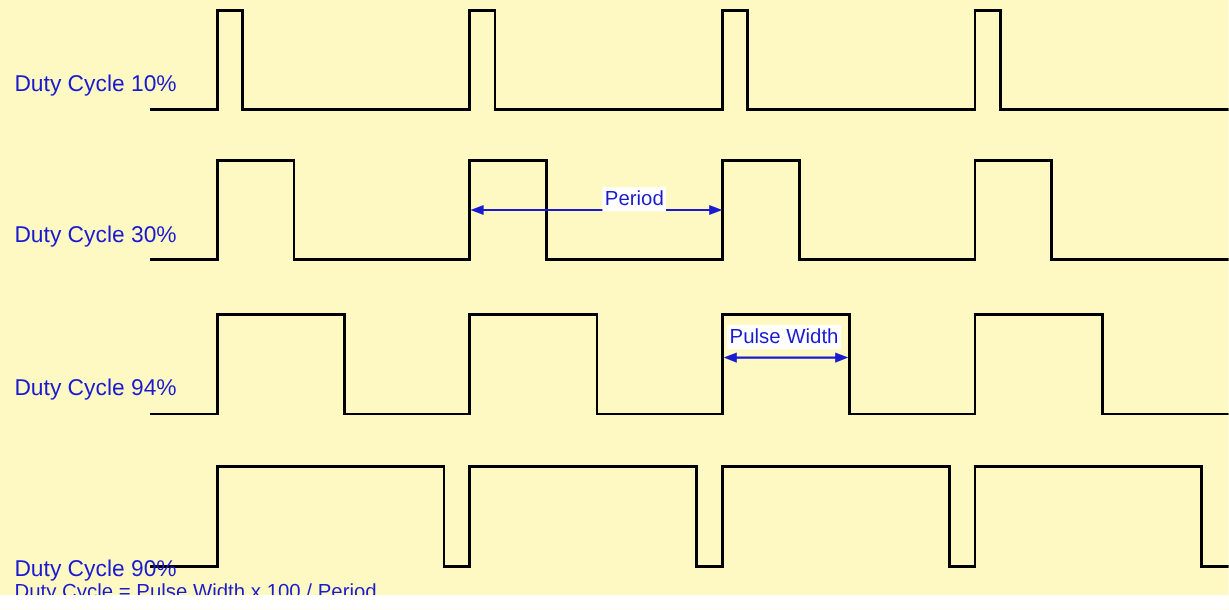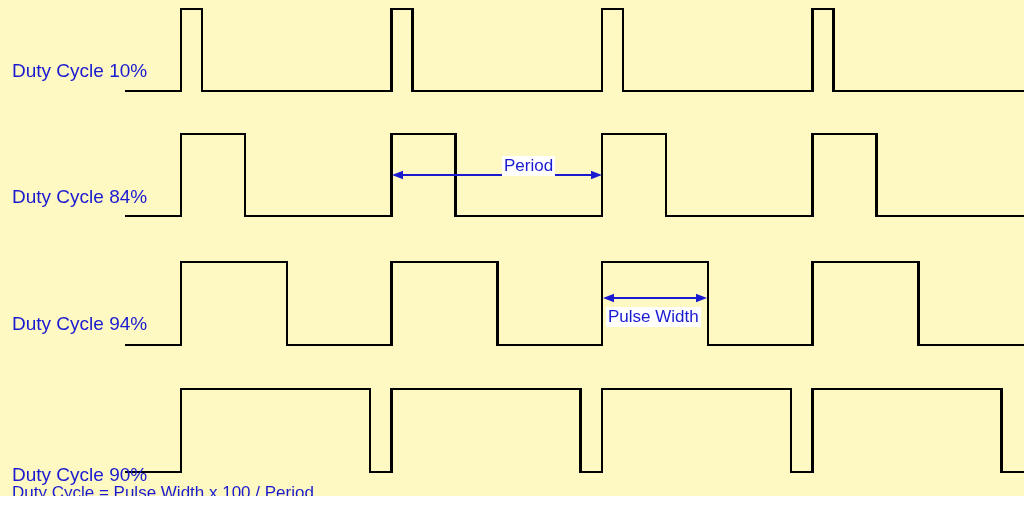--- a/index.html
+++ b/index.html
@@ -88,22 +88,22 @@
         <polygon points="392,175 403,170.8 403,179.2" class="annot-head"></polygon>
         <polygon points="602,175 591,170.8 591,179.2" class="annot-head"></polygon>
         <line class="annot-line" x1="610" x2="700" y1="298" y2="298"></line>
         <polygon points="603,298 614,293.8 614,302.2" class="annot-head"></polygon>
         <polygon points="707,298 696,293.8 696,302.2" class="annot-head"></polygon>
       </g>
   </svg>
 
   <div id="labels-layer">
       <div class="row-label" style="left: 12px; top: 60px;">Duty Cycle 10%</div>
-      <div class="row-label" style="left: 12px; top: 186px;">Duty Cycle 84%</div>
+      <div class="row-label" style="left: 12px; top: 186px;">Duty Cycle 30%</div>
       <div class="row-label" style="left: 12px; top: 313px;">Duty Cycle 94%</div>
       <div class="row-label" style="left: 12px; top: 440px; margin-top: 24px;">Duty Cycle 90%</div>
       <div class="annot-label" style="left: 466px; top: 156px; margin-left: 36px;">Period</div>
-      <div class="annot-label" style="left: 606px; top: 271px; margin-top: 36px;">Pulse Width</div>
+      <div class="annot-label" style="left: 606px; top: 271px;">Pulse Width</div>
     </div>
 
   <div class="formula-text" id="formula-el" style="left: 12px; top: 483px;">Duty Cycle = Pulse Width x 100 / Period</div>
 
 </div>
 
 </body></html>

